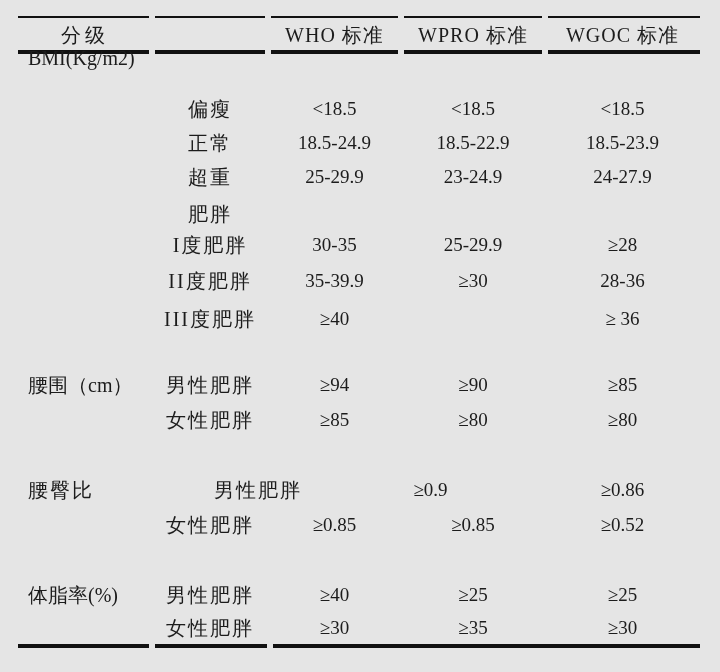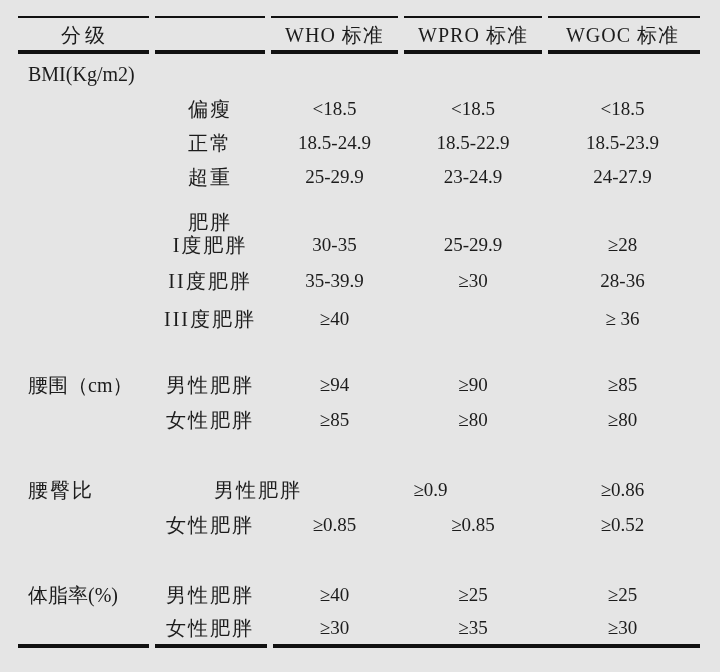--- a/index.html
+++ b/index.html
@@ -44,21 +44,21 @@
     <div class="c4">WPRO 标准</div>
     <div class="c5">WGOC 标准</div>
   </div>
 
   <div class="rule-seg" style="top:50px;height:4px;left:18px;width:131px;"></div>
   <div class="rule-seg" style="top:50px;height:4px;left:155px;width:110px;"></div>
   <div class="rule-seg" style="top:50px;height:4px;left:271px;width:127px;"></div>
   <div class="rule-seg" style="top:50px;height:4px;left:404px;width:138px;"></div>
   <div class="rule-seg" style="top:50px;height:4px;left:548px;width:152px;"></div>
 
-  <div class="trow" style="top:60px;align-items:center;">
+  <div class="trow" style="top:44px;align-items:center;">
     <div class="c1" style="letter-spacing:0;">BMI(Kg/m2)</div>
     <div class="c2"></div>
     <div class="c3 val"></div>
     <div class="c4 val"></div>
     <div class="c5 val"></div>
   </div>
 
   <div class="trow" style="top:95px;">
     <div class="c1"></div>
     <div class="c2">偏瘦</div>
@@ -76,21 +76,21 @@
   </div>
 
   <div class="trow" style="top:163px;">
     <div class="c1"></div>
     <div class="c2">超重</div>
     <div class="c3 val">25-29.9</div>
     <div class="c4 val">23-24.9</div>
     <div class="c5 val">24-27.9</div>
   </div>
 
-  <div class="trow" style="top:208px;justify-content:flex-end;">
+  <div class="trow" style="top:200px;justify-content:flex-end;">
     <div class="c1"></div>
     <div class="c2">肥胖</div>
     <div class="c3 val"></div>
     <div class="c4 val"></div>
     <div class="c5 val"></div>
   </div>
 
   <div class="trow" style="top:231px;">
     <div class="c1"></div>
     <div class="c2">I度肥胖</div>

